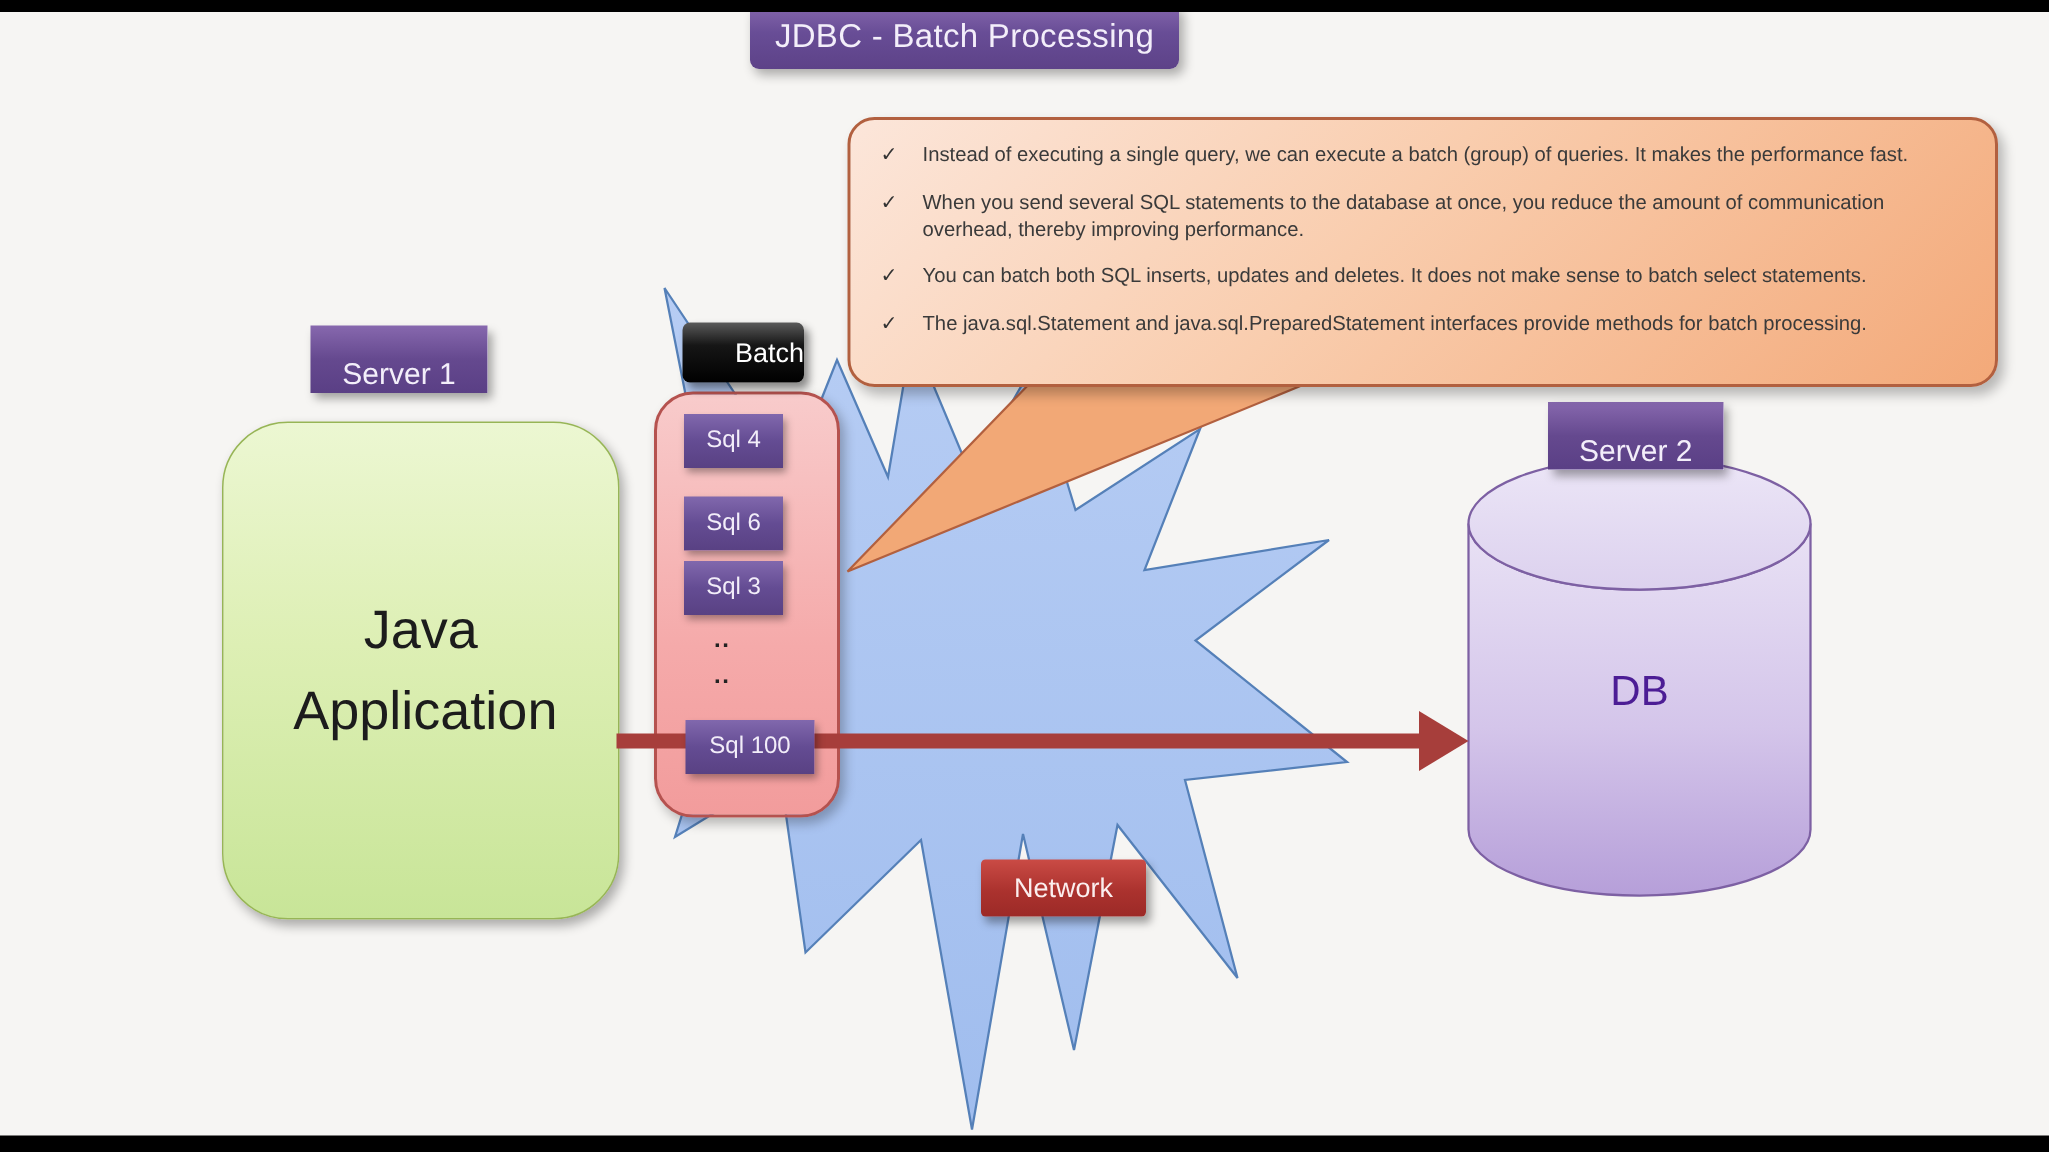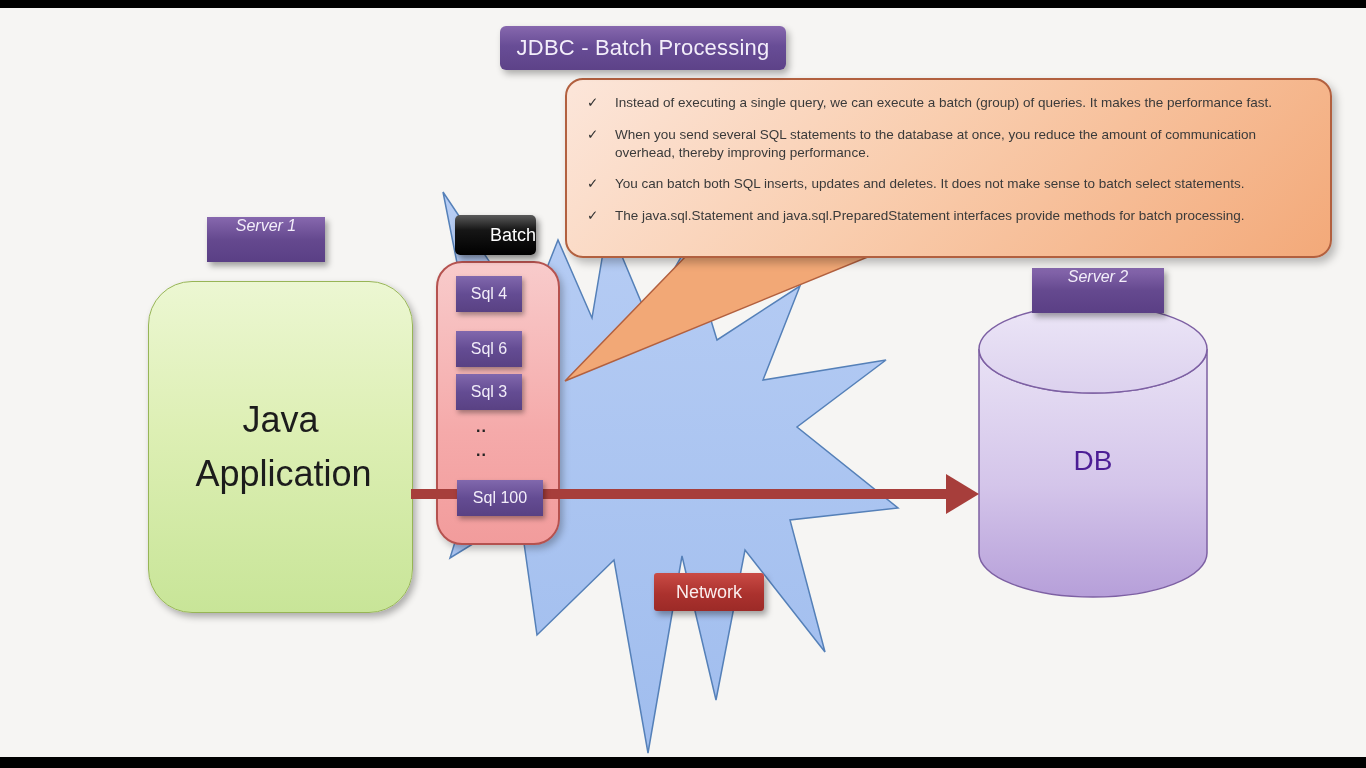--- a/index.html
+++ b/index.html
@@ -9,21 +9,21 @@
     font-family:"Liberation Sans","DejaVu Sans",sans-serif;
   }
   .bar{position:absolute;left:0;width:1366px;background:#000;z-index:20;}
   #top-bar{top:0;height:8px;}
   #bottom-bar{top:757px;height:11px;}
 
   .shadow{box-shadow:3px 4px 7px rgba(0,0,0,0.30);}
 
   
   #title-box{
-    position:absolute;left:500px;top:26px;width:286px;height:44px;
+    position:absolute;left:500px;top:2px;width:286px;height:44px;
     background:linear-gradient(180deg,#8768ae 0%,#684d96 45%,#5d4288 100%);
     border-radius:6px;z-index:15;display:flex;align-items:center;justify-content:center;
     color:#f3eefa;font-size:22px;letter-spacing:0.2px;
   }
 
   
   #callout-box{
     position:absolute;left:565px;top:78px;width:767px;height:180px;
     background:linear-gradient(135deg,#fce6da 0%,#f9cdae 45%,#f3a979 100%);
     border:2px solid #b2603f;border-radius:18px;z-index:5;
@@ -72,25 +72,25 @@
     position:absolute;left:455px;top:215px;width:81px;height:40px;
     background:linear-gradient(180deg,#5a5a5a 0%,#161616 38%,#000 100%);
     border-radius:5px;z-index:8;display:flex;align-items:center;justify-content:flex-end;
     color:#fff;font-size:18px;box-shadow:3px 4px 6px rgba(0,0,0,0.45);
   }
 
   
   .server-label{
     position:absolute;height:45px;
     background:linear-gradient(180deg,#8768ae 0%,#65498f 50%,#5a3f85 100%);
-    display:flex;align-items:flex-start;justify-content:center;
-    color:#f3eefa;font-size:16px;z-index:3;box-shadow:3px 4px 6px rgba(0,0,0,0.35);font-style:italic;
+    display:flex;align-items:flex-end;justify-content:center;
+    color:#f3eefa;font-size:20px;z-index:3;box-shadow:3px 4px 6px rgba(0,0,0,0.35);
   }
   #server1-label{left:207px;top:217px;width:118px;}
-  #server2-label{left:1032px;top:268px;width:132px;}
+  #server2-label{left:1032px;top:268px;width:117px;}
 
   
   #network-label{
     position:absolute;left:610px;top:573px;width:110px;height:38px;
     background:linear-gradient(180deg,#ca4b45 0%,#ab322e 55%,#9c2a27 100%);
     border-radius:3px;z-index:8;display:flex;align-items:center;justify-content:center;
     color:#fbeeee;font-size:18px;box-shadow:3px 4px 6px rgba(0,0,0,0.35);margin-left:44px;
   }
 
   

